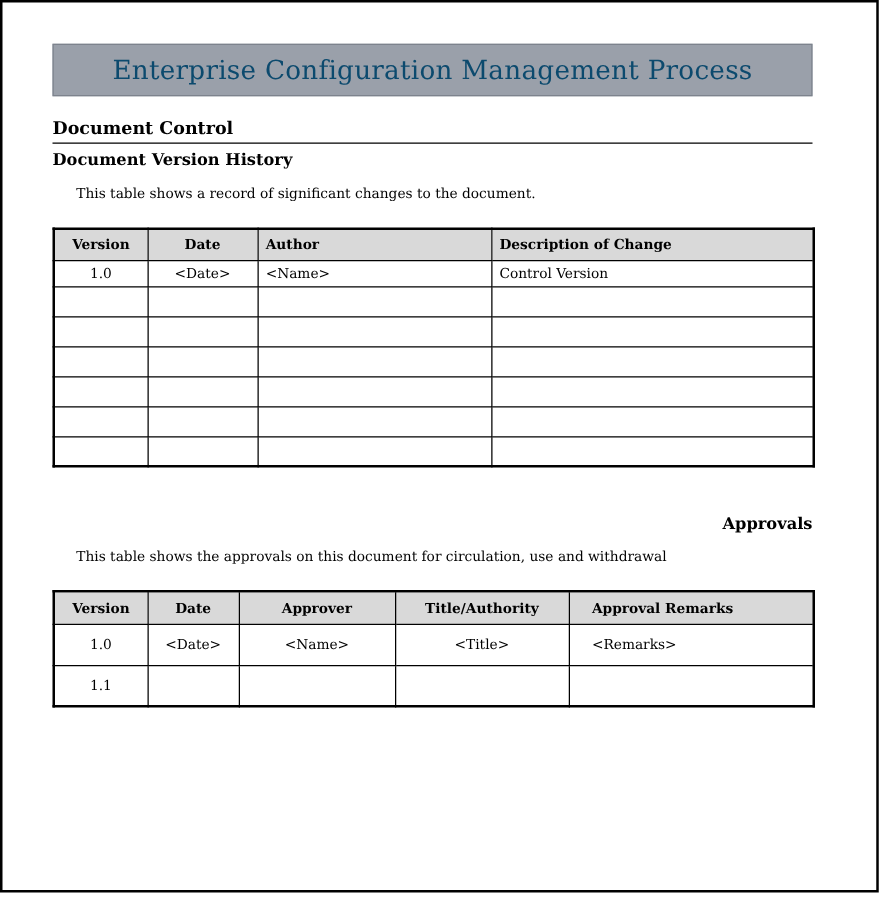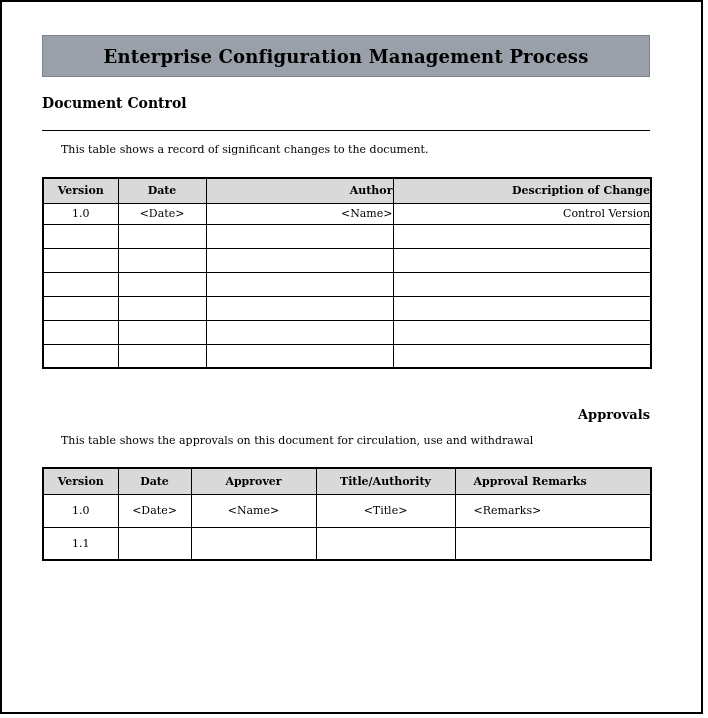--- a/index.html
+++ b/index.html
@@ -11,44 +11,44 @@
     border:2px solid #000; pointer-events:none;
   }
 
   .content { position:absolute; left:42px; top:35px; width:608px; }
 
   .banner {
     height:42px; background:#9aa0aa; border:1px solid #7d838d;
     display:flex; align-items:center; justify-content:center;
   }
   .banner-title {
-    color:#000000; font-size:18px; font-weight:bold; letter-spacing:0.2px;
+    color:#0c4a6e; font-size:21px; font-weight:normal; letter-spacing:0.2px;
   }
 
   .doc-control {
     margin-top:18px; font-size:14px; font-weight:bold;
-    padding-bottom:19px; border-bottom:1.5px solid #000;
+    padding-bottom:3px; border-bottom:1.5px solid #000;
   }
   .sub-heading { margin-top:6px; font-size:13px; font-weight:bold; }
   .para { margin-top:12px; font-size:11px;margin-left:19px; }
 
   table {
     border-collapse:collapse; width:608px; table-layout:fixed;
     border:2px solid #000; font-size:11px;
   }
   th, td { border:1px solid #000; vertical-align:middle; overflow:hidden; }
   thead th { background:#d9d9d9; font-weight:bold; }
 
   
   #vh-table { margin-top:21px; }
   #vh-table thead tr { height:25px; }
   #vh-table tbody tr { height:24px; }
   #vh-table tbody tr:first-child { height:21px; }
   #vh-table th:nth-child(-n+2), #vh-table td:nth-child(-n+2) { text-align:center; }
-  #vh-table th:nth-child(n+3),  #vh-table td:nth-child(n+3)  { text-align:right; padding-left:6px; }
+  #vh-table th:nth-child(n+3),  #vh-table td:nth-child(n+3)  { text-align:left; padding-left:6px; }
 
   
   #ap-table { margin-top:20px; }
   #ap-table thead tr { height:26px; }
   #ap-table tbody tr { height:33px; }
   #ap-table th:nth-child(-n+4), #ap-table td:nth-child(-n+4) { text-align:center; }
   #ap-table th:nth-child(5),    #ap-table td:nth-child(5)    { text-align:left; padding-left:18px; }
 
   .approvals-heading { margin-top:38px;text-align:right; }
 </style>
@@ -58,20 +58,21 @@
 <div class="page-frame"></div>
 
 <div class="content">
 
   <div class="banner">
     <span class="banner-title">Enterprise Configuration Management Process</span>
   </div>
 
   <div class="doc-control">Document Control</div>
 
+  <div class="sub-heading">Document Version History</div>
 
   <p class="para">This table shows a record of significant changes to the document.</p>
 
   <table id="vh-table">
     <colgroup>
       <col style="width:75px">
         <col style="width:88px">
       <col style="width:187px">
         <col style="width:258px">
     </colgroup>

